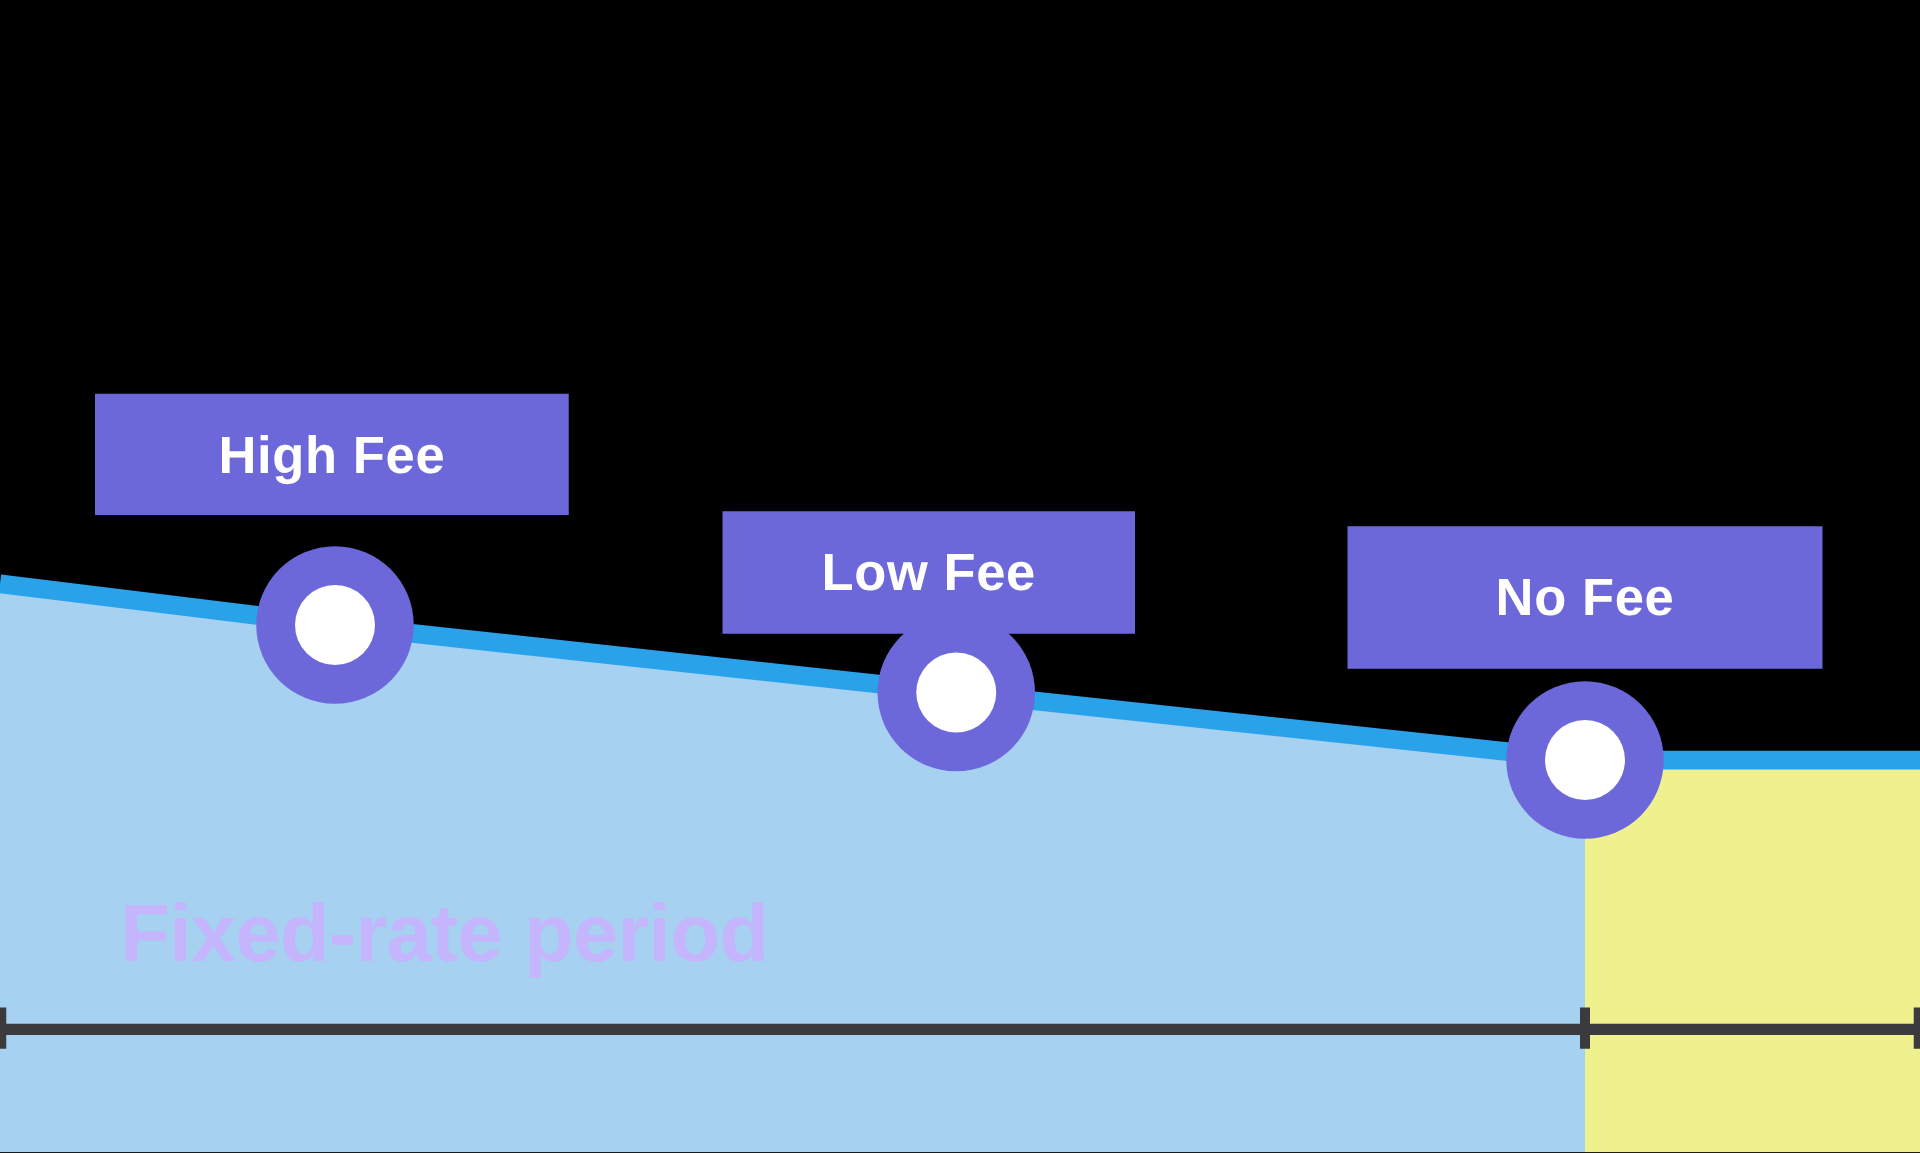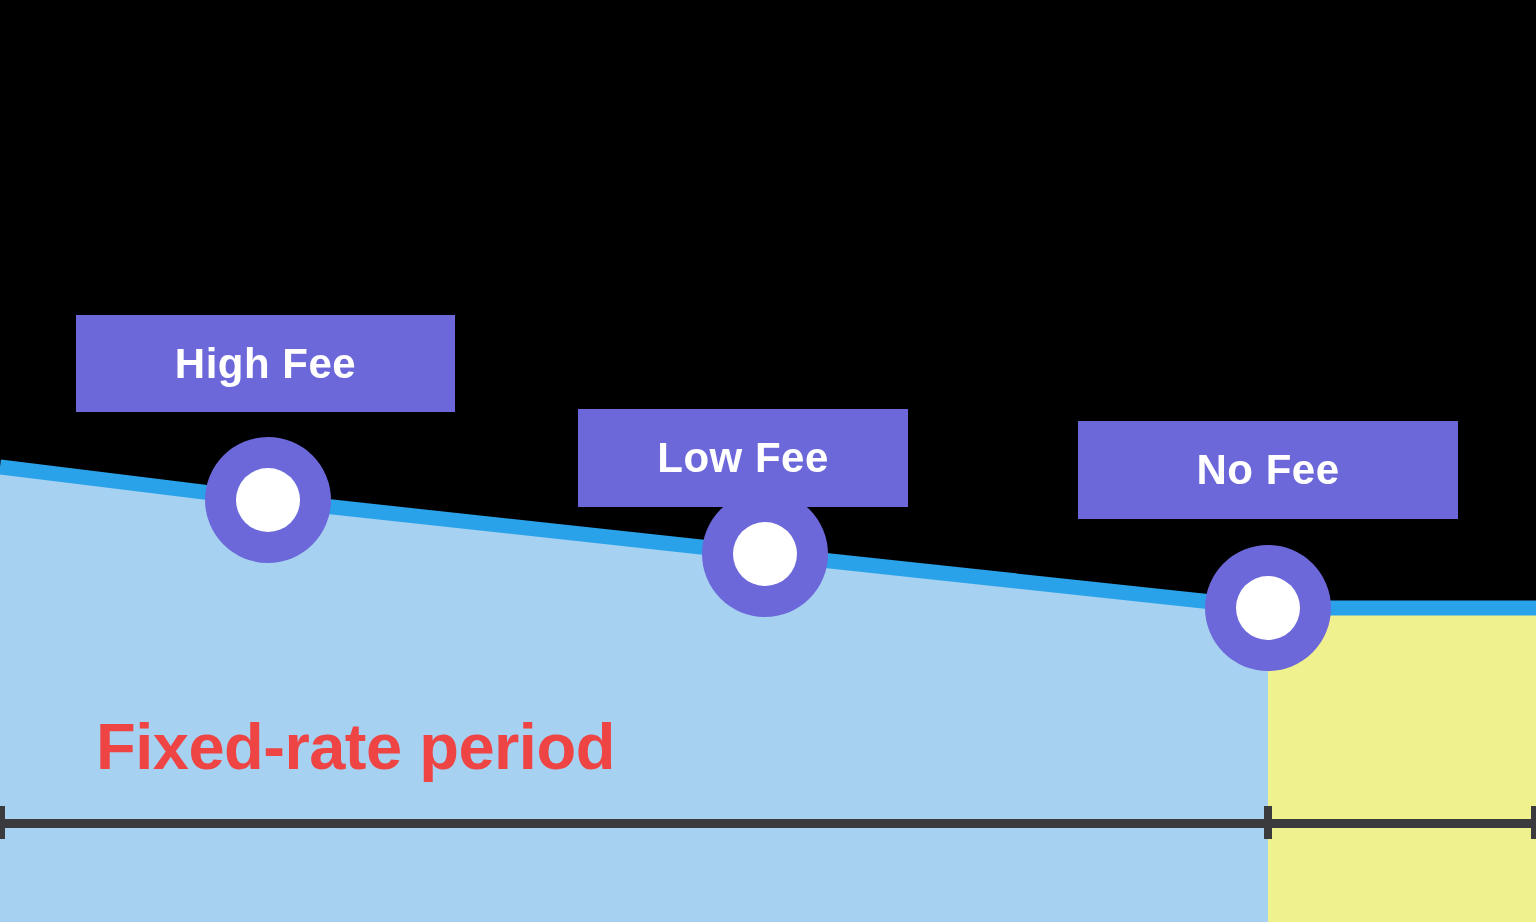--- a/index.html
+++ b/index.html
@@ -34,21 +34,21 @@
   }
   .badge span {
     color: #FFFFFF;
     font-size: 42px;
     font-weight: 700;
     letter-spacing: 0.5px;
     white-space: nowrap;
   }
   .badge-high { left: 76px;  top: 315px; width: 379px; height: 97px; }
   .badge-low  { left: 578px; top: 363px; width: 330px; height: 98px; margin-top: 46px; }
-  .badge-no   { left: 1078px; top: 421px; width: 380px; height: 98px; }
+  .badge-no   { left: 1078px; top: 421px; width: 380px; height: 114px; }
   .marker {
     position: absolute;
     width: 126px;
     height: 126px;
     border-radius: 50%;
     background: #6C68DA;
     display: flex;
     align-items: center;
     justify-content: center;
   }
@@ -61,21 +61,21 @@
   .marker-high { left: 205px;  top: 437px; }
   .marker-low  { left: 702px;  top: 491px; }
   .marker-no   { left: 1205px; top: 545px; }
   .period-title {
     position: absolute;
     left: 96px;
     top: 708px;
     font-size: 65px;
     line-height: 1.2;
     font-weight: 700;
-    color: #ef4444;
+    color: #c4b5fd;
     letter-spacing: -0.5px;
     white-space: nowrap;
   }
   .period-subtitle {
     position: absolute;
     left: 98px;
     top: 845px;
     font-size: 37px;
     line-height: 1.3;
     font-weight: 700;

